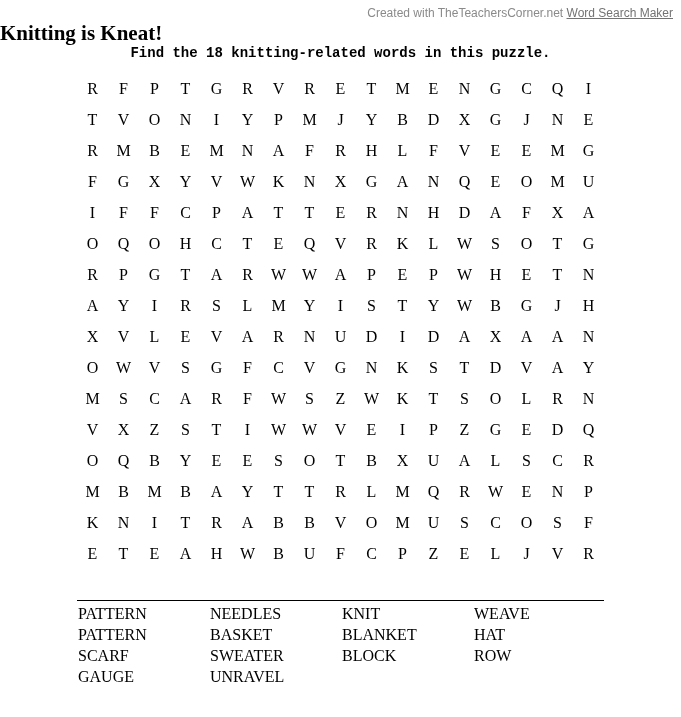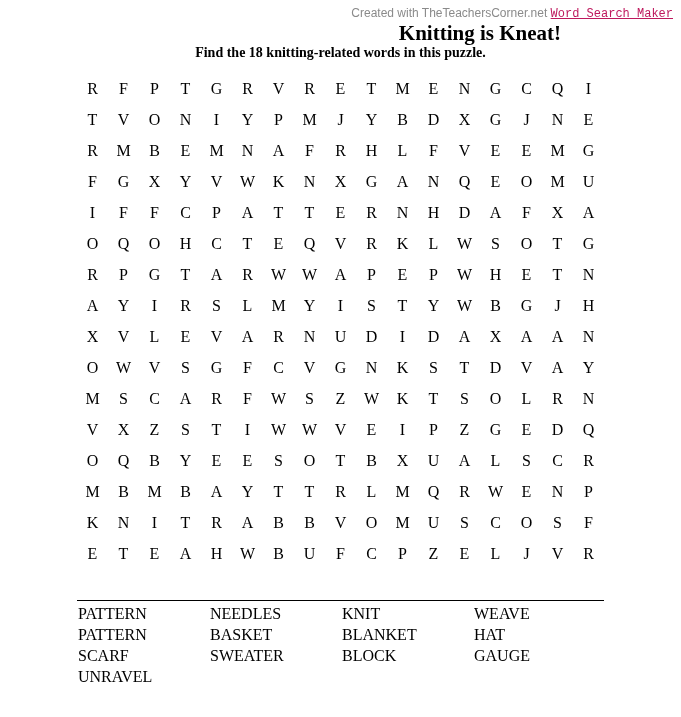--- a/index.html
+++ b/index.html
@@ -18,43 +18,43 @@
     .credit {
       position: absolute;
       top: 6px;
       right: 8px;
       font-family: "Liberation Sans", sans-serif;
       font-size: 12px;
       color: #8a8a8a;
       white-space: nowrap;
     }
     .credit a {
-      color: #be185d;
+      color: #737373;
       text-decoration: underline;
-      font-family: Liberation Mono, monospace;
     }
     .title {
       position: absolute;
       top: 20px;
       left: 0;
       width: 561px;
-      text-align: right;
+      text-align: left;
       font-size: 21px;
       font-weight: bold;
       line-height: 26px;
     }
     .subtitle {
       position: absolute;
       top: 45px;
       left: 0;
       width: 681px;
       text-align: center;
       font-size: 14px;
       font-weight: bold;
       line-height: 16px;
+      font-family: Liberation Mono, monospace;
     }
     .grid {
       position: absolute;
       top: 73px;
       left: 77px;
       display: grid;
       grid-template-columns: repeat(17, 31px);
       grid-auto-rows: 31px;
     }
     .cell {
@@ -379,15 +379,16 @@
     <div class="word">NEEDLES</div>
     <div class="word">KNIT</div>
     <div class="word">WEAVE</div>
     <div class="word">PATTERN</div>
     <div class="word">BASKET</div>
     <div class="word">BLANKET</div>
     <div class="word">HAT</div>
     <div class="word">SCARF</div>
     <div class="word">SWEATER</div>
     <div class="word">BLOCK</div>
+    <div class="word">ROW</div>
     <div class="word">GAUGE</div>
     <div class="word">UNRAVEL</div>
   </div>
 
 </body></html>

